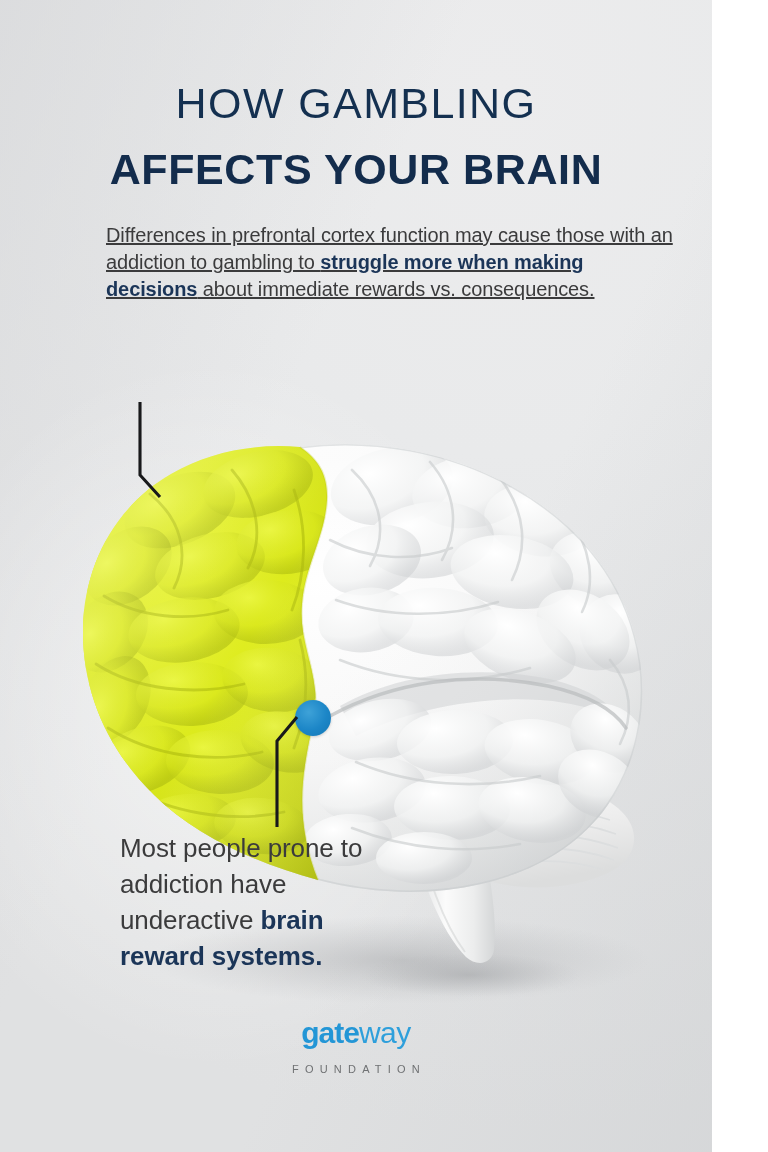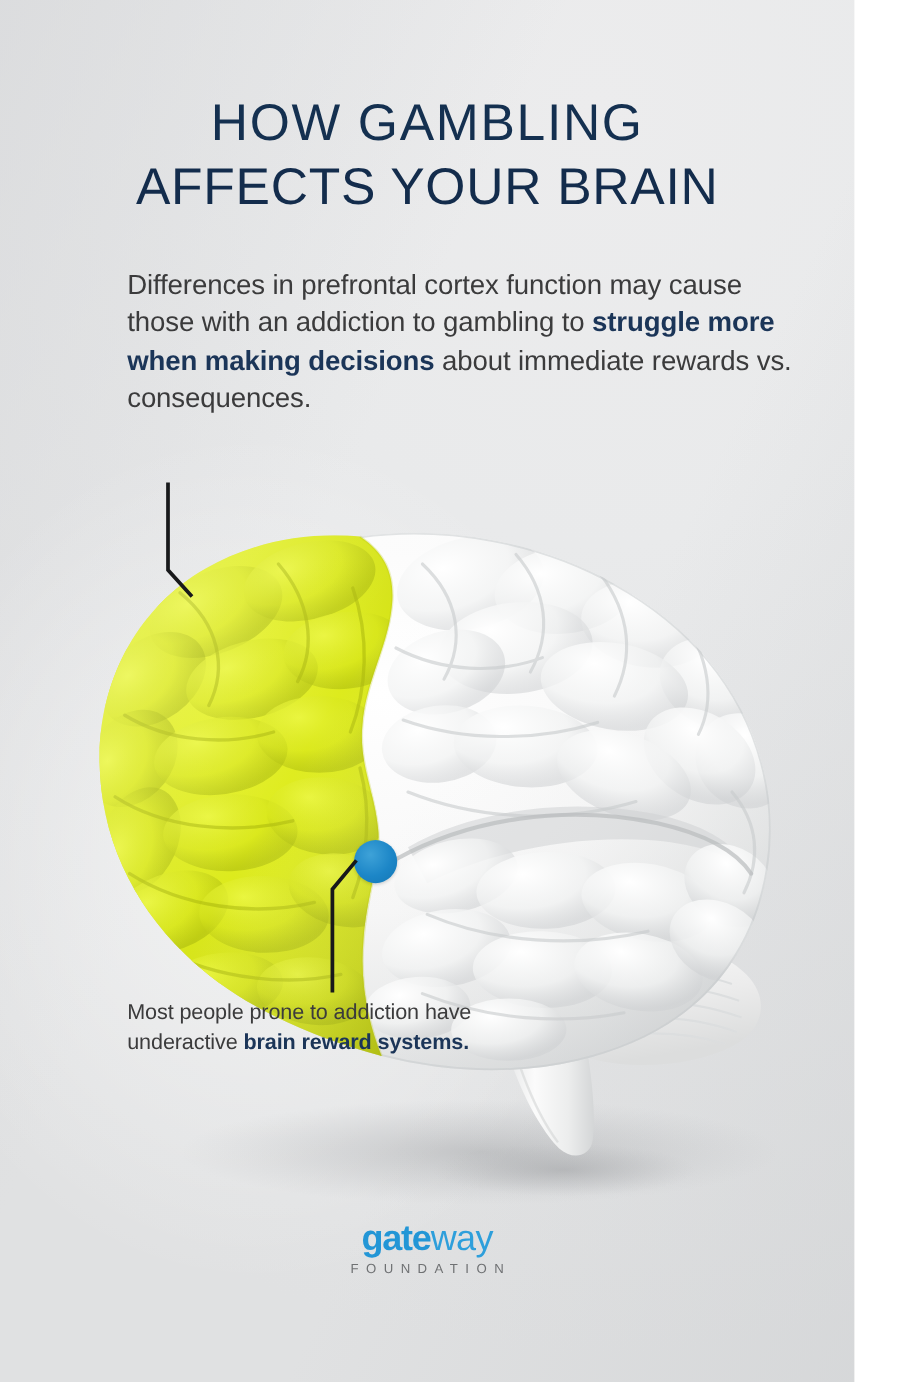--- a/index.html
+++ b/index.html
@@ -38,47 +38,48 @@
     font-size:43px;
     letter-spacing:1.4px;
     font-weight:400;
     color:#143050;
     line-height:1.18;
     white-space:nowrap;
   }
   .title-line2 {
     font-size:43px;
     letter-spacing:0.6px;
-    font-weight:400;
+    font-weight:700;
     color:#132c4c;
     line-height:1.18;
     white-space:nowrap;
-    margin-top:2px;
+    margin-top:15px;
   }
 
   
   #top-copy {
     position:absolute;
     left:106px; top:222px;
     width:572px;
     z-index:6;
-    font-size:23px;
+    font-size:20px;
     line-height:1.36;
     color:#3b3b3c;
     letter-spacing:-0.1px;
+    text-decoration:underline;
   }
   #top-copy b { color:#1b3558; font-weight:700; }
 
   
   #bottom-copy {
     position:absolute;
-    left:106px; top:831px;
+    left:120px; top:831px;
     width:290px;
     z-index:6;
-    font-size:18px;
+    font-size:26px;
     line-height:1.38;
     color:#3b3b3c;
     letter-spacing:-0.1px;
   }
   #bottom-copy b { color:#1b3558; font-weight:700; }
 
   
   .leader { position:absolute; z-index:7; overflow:visible; }
   #leader-top    { left:120px;  top:400px; width:70px;  height:110px; }
   #leader-bottom { left:255px;  top:715px; width:70px;  height:125px; }
@@ -107,21 +108,21 @@
   #logo {
     position:absolute;
     left:0; right:0; top:1018px;
     text-align:center;
     z-index:6;
   }
   .logo-word { font-size:30px; line-height:1; white-space:nowrap; }
   .logo-gate { color:#2396d6; font-weight:700; letter-spacing:-1px; }
   .logo-way  { color:#2e9fdb; font-weight:300; letter-spacing:-0.5px; }
   .logo-sub  {
-    margin-top:4px;
+    margin-top:15px;
     font-size:11px;
     letter-spacing:6.2px;
     color:#6f7173;
     font-weight:400;
     padding-left:6px;
   }
 </style>
 </head>
 <body>
 

